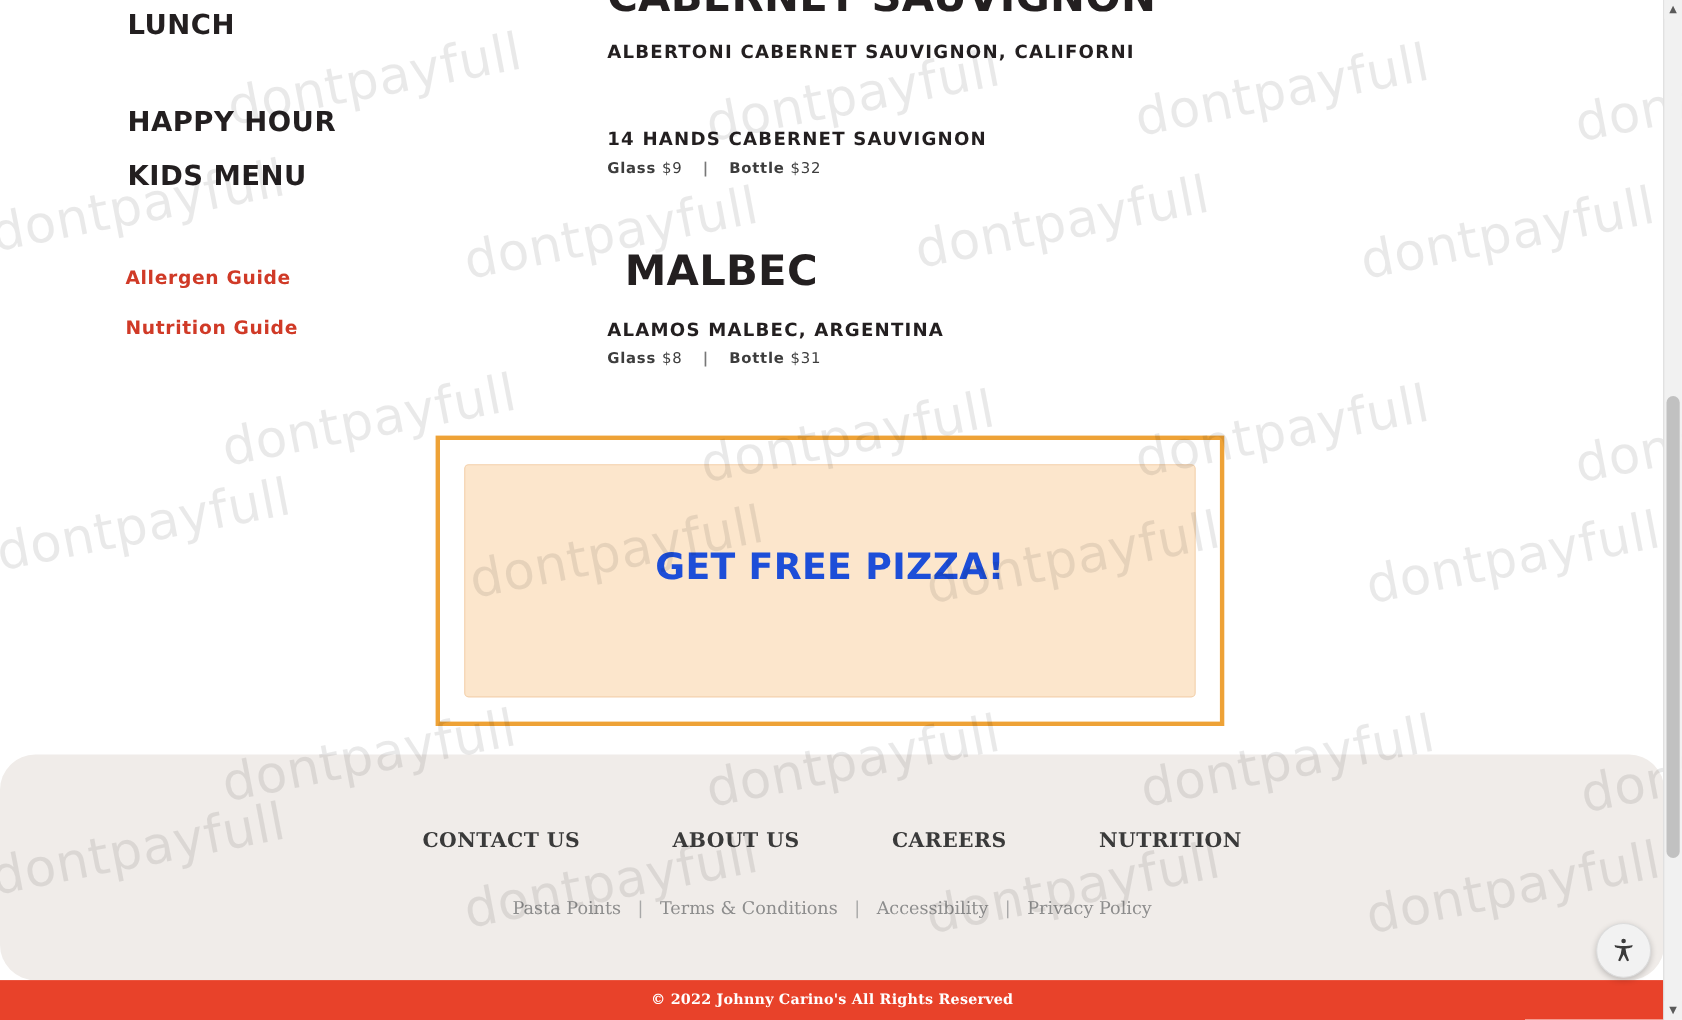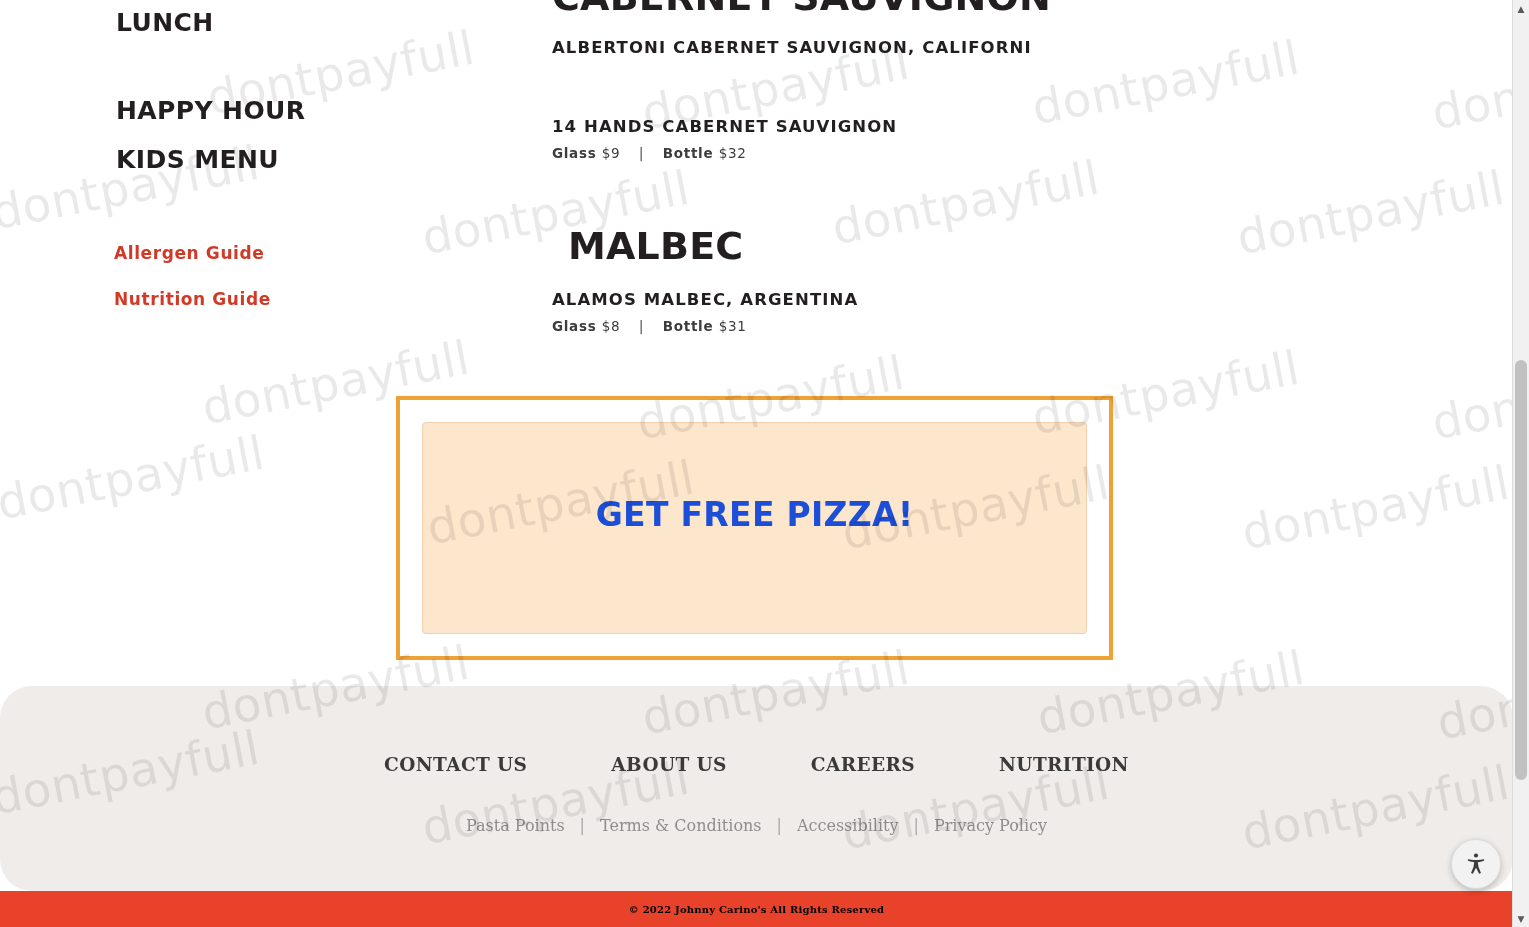--- a/index.html
+++ b/index.html
@@ -241,22 +241,22 @@
     width: 1513px;
     height: 36px;
     background: #e8422a;
     display: flex;
     align-items: center;
     justify-content: center;
   }
   .copyright-bar span {
     font-family: "DejaVu Serif", serif;
     font-weight: bold;
-    font-size: 10px;
-    color: #000000;
+    font-size: 13px;
+    color: #ffffff;
     letter-spacing: 0.2px;
   }
 
   
   .a11y-fab {
     position: absolute;
     right: 28px;
     bottom: 38px;
     width: 48px;
     height: 48px;

